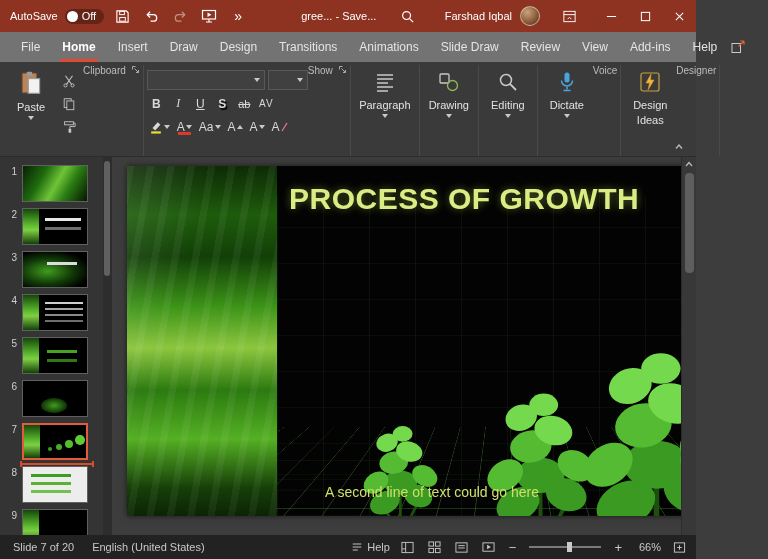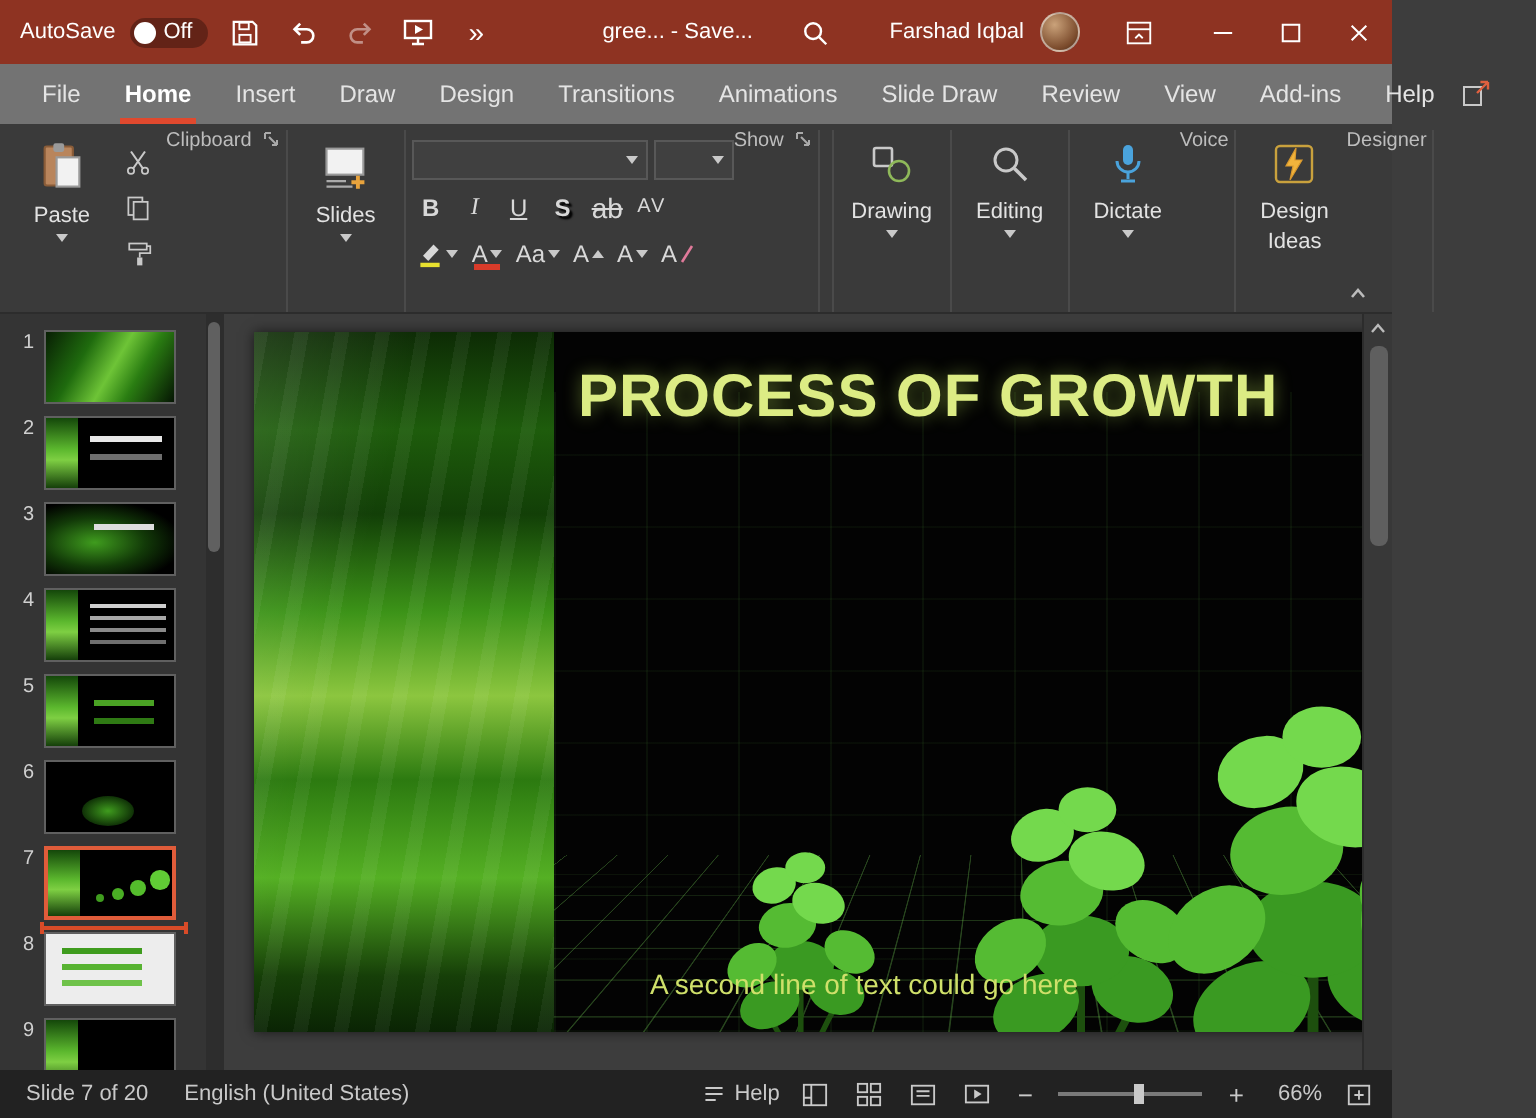--- a/index.html
+++ b/index.html
@@ -40,21 +40,21 @@
   .font-rows { display:flex; flex-direction:column; gap:4px; padding-top:5px; }
   .combo-row { display:flex; gap:3px; }
   .combo { height:20px; background:#404040; border:1px solid #585858; display:flex; align-items:center; justify-content:flex-end; padding:0 4px; cursor:pointer; }
   .combo.name { width:118px; } .combo.size { width:40px; }
   .btn-row { display:flex; align-items:center; gap:3px; }
   .fbtn { min-width:19px; height:19px; display:flex; align-items:center; justify-content:center; color:#d8d8d8; font-size:12px; cursor:pointer; position:relative; padding:0 2px; gap:1px; }
   .fbtn .bar { position:absolute; left:3px; right:3px; bottom:1px; height:3px; }
   .bold { font-weight:bold; }
   .italic { font-style:italic; font-family:"Liberation Serif", serif; }
   .underl { text-decoration:underline; }
-  .strike { text-decoration:line-through; font-size:14px; }
+  .strike { text-decoration:line-through; font-size:11px; }
   .shadowfx { text-shadow:1.5px 1.5px 1px #000; font-weight:bold; }
   .spacing { font-size:10px; letter-spacing:1px; }
   .tri-up { width:0; height:0; border-left:3px solid transparent; border-right:3px solid transparent; border-bottom:4px solid #c9c9c9; display:inline-block; }
   .tri-dn { width:0; height:0; border-left:3px solid transparent; border-right:3px solid transparent; border-top:4px solid #c9c9c9; display:inline-block; }
   .ribbon-collapse { position:absolute; right:8px; bottom:3px; width:18px; height:14px; display:flex; align-items:center; justify-content:center; cursor:pointer; }
 
   
   .workspace { flex:1; display:flex; position:relative; overflow:hidden; }
   .panel { width:112px; background:#343434; position:relative; flex-shrink:0; padding:8px 0 0 4px; overflow:hidden; }
   .thumb-row { display:flex; gap:5px; margin-bottom:6px; align-items:flex-start; cursor:pointer; }
@@ -258,36 +258,20 @@
         <span>Clipboard</span>
         <span>
           <svg width="9" height="9" viewBox="0 0 9 9">
               <path d="M1.5 1.5 h3 M1.5 1.5 v3" stroke="#aaa"></path>
               <path d="M3.5 3.5 L7.5 7.5 M7.5 7.5 v-2.5 M7.5 7.5 h-2.5" stroke="#aaa"></path>
             </svg>
         </span>
       </div>
     </div>
 
-    <div class="rgroup">
-      <div class="rbody">
-        <div class="bigbtn">
-          <span>
-            <svg width="26" height="26" viewBox="0 0 24 24">
-                <rect x="3" y="4" width="17" height="12" fill="#f2f2f2" stroke="#999"></rect>
-                <path d="M3 19 h9 M3 21.5 h12" stroke="#aaa"></path>
-                <path d="M17.5 16.5 v6 M14.5 19.5 h6" stroke="#e8a33d" stroke-width="1.8"></path>
-              </svg>
-          </span>
-          <span>Slides</span>
-          <span class="caret"></span>
-        </div>
-      </div>
-      <div class="rlabel"></div>
-    </div>
 
     <div class="rgroup">
       <div class="rbody">
         <div class="font-rows">
           <div class="combo-row">
             <div class="combo name">
                 <span class="caret"></span>
               </div>
             <div class="combo size">
                 <span class="caret"></span>
@@ -340,20 +324,31 @@
         <span>
           <svg width="9" height="9" viewBox="0 0 9 9">
               <path d="M1.5 1.5 h3 M1.5 1.5 v3" stroke="#aaa"></path>
               <path d="M3.5 3.5 L7.5 7.5 M7.5 7.5 v-2.5 M7.5 7.5 h-2.5" stroke="#aaa"></path>
             </svg>
         </span>
       </div>
     </div>
 
     <div class="rgroup">
+      <div class="rbody">
+        <div class="bigbtn" style="width:62px;">
+          <span>
+            <svg width="24" height="24" viewBox="0 0 24 24">
+                <path d="M4 5 h16 M4 9 h16 M4 13 h11 M4 17 h16 M4 21 h11" stroke="#c9c9c9" stroke-width="1.3"></path>
+              </svg>
+          </span>
+          <span>Paragraph</span>
+          <span class="caret"></span>
+        </div>
+      </div>
       <div class="rlabel"></div>
     </div>
 
     <div class="rgroup">
       <div class="rbody">
         <div class="bigbtn">
           <span>
             <svg width="24" height="24" viewBox="0 0 24 24">
                 <rect x="3" y="4" width="9" height="9" rx="1" fill="none" stroke="#c9c9c9" stroke-width="1.3"></rect>
                 <circle cx="15.5" cy="15.5" r="5" fill="none" stroke="#8fb95a" stroke-width="1.3"></circle>

